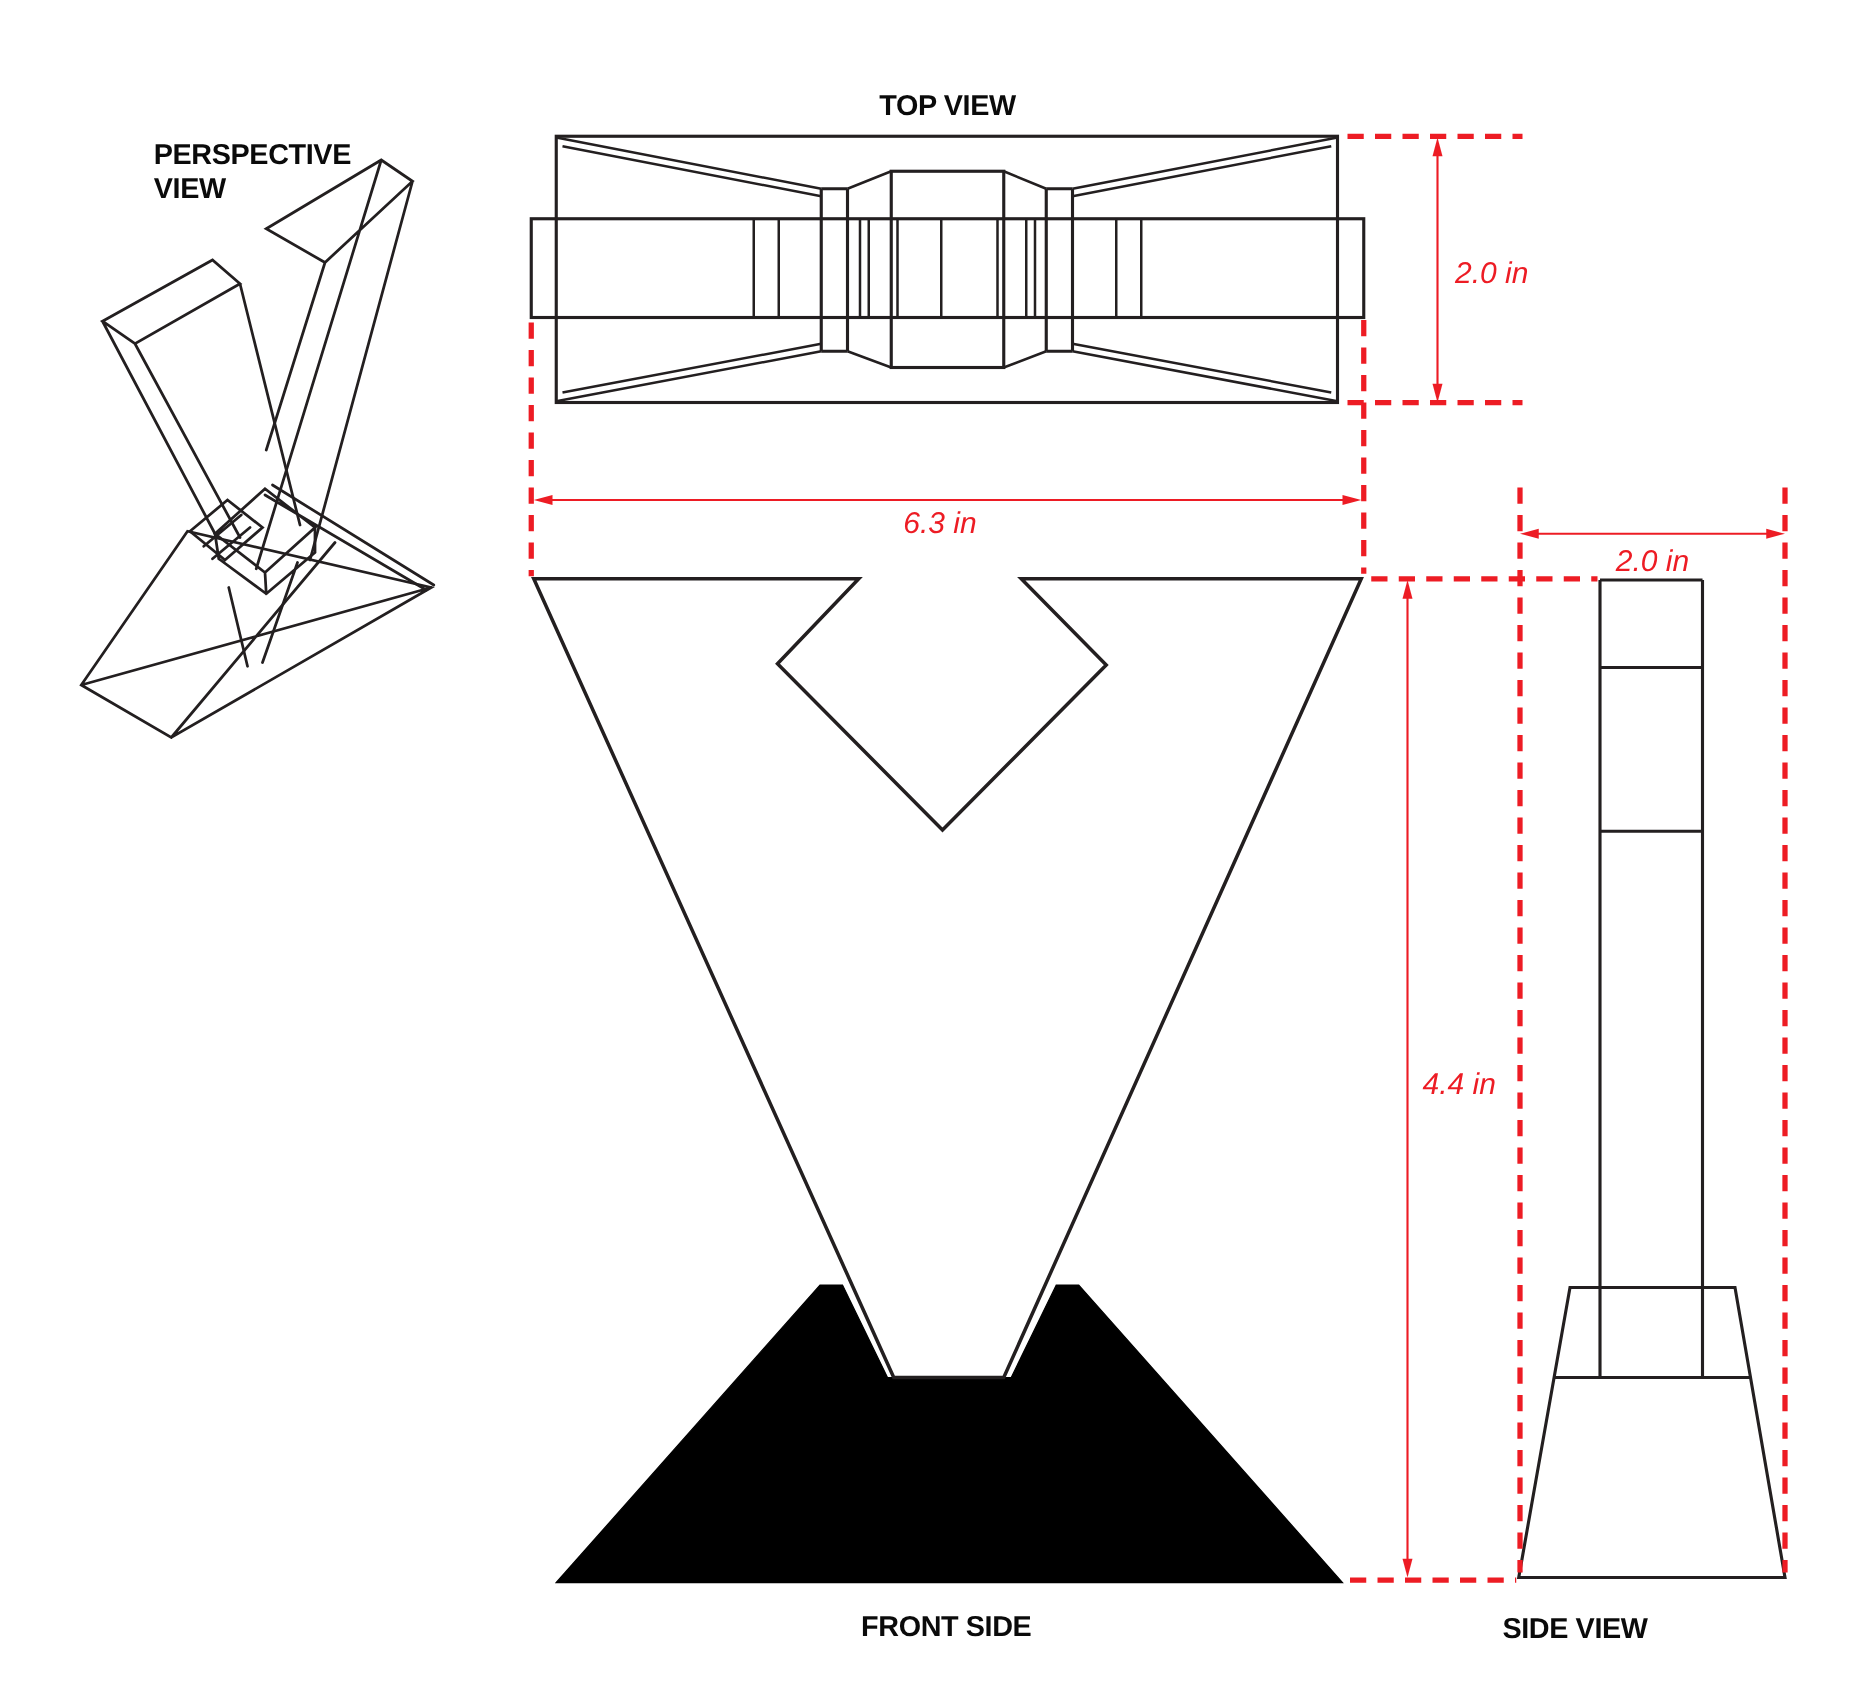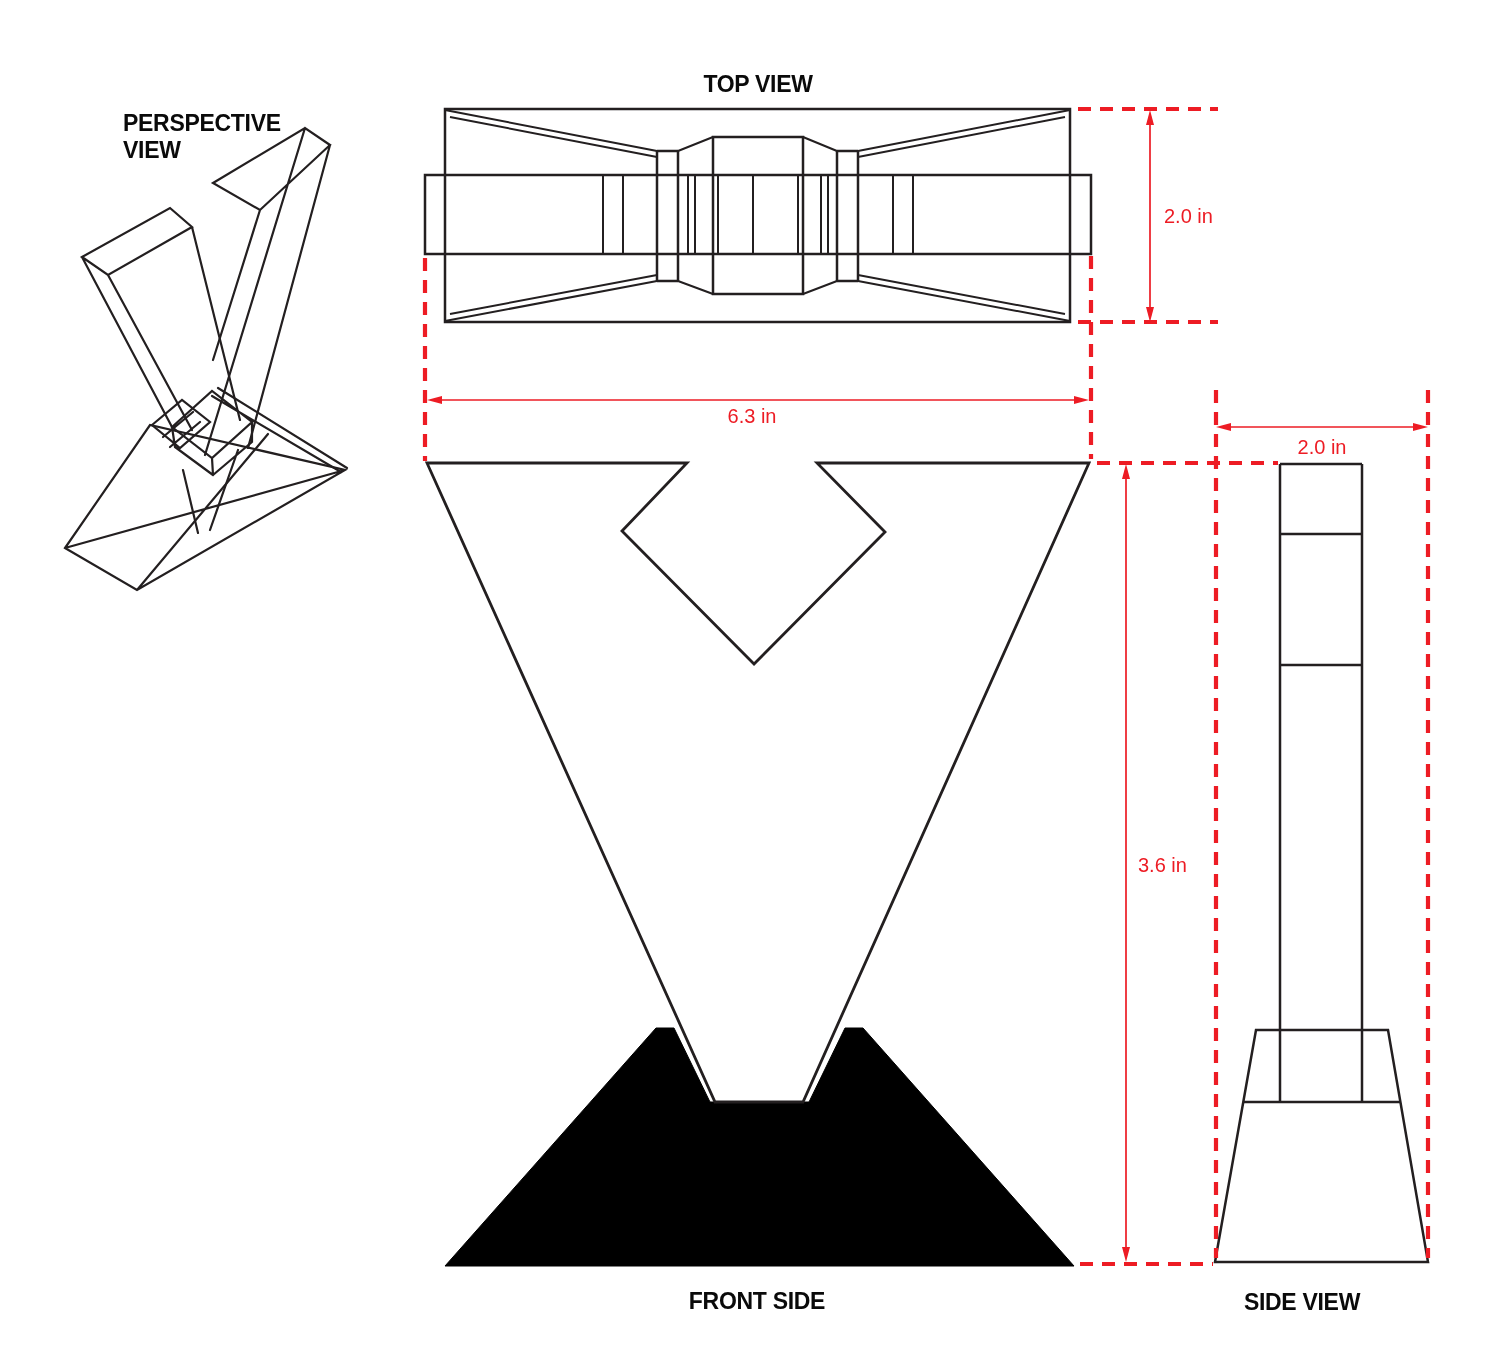--- a/index.html
+++ b/index.html
@@ -27,22 +27,22 @@
   .rsolid{stroke:var(--dimension-red);fill:none;stroke-width:1.7;}
   .rdash {stroke:var(--dimension-red);fill:none;stroke-width:4.2;stroke-dasharray:13 9;}
   .rfill {fill:var(--dimension-red);stroke:none;}
   
   .lbl{
     position:absolute;color:#0a0a0a;font-weight:bold;font-size:23px;
     letter-spacing:-0.3px;white-space:pre;line-height:27px;
   }
   .lbl.center{transform:translateX(-50%);}
   .dim{
-    position:absolute;color:var(--dimension-red);font-size:20px;
-    font-weight:400;white-space:nowrap;
+    position:absolute;color:var(--dimension-red);font-size:24px;
+    font-weight:400;white-space:nowrap;font-style:italic;
   }
   .dim.center{transform:translateX(-50%);margin-top:36px;}
 </style>
 </head>
 <body>
 
 <div id="stage">
 
   <svg id="drawing" width="1500" height="1350" viewBox="0 0 1500 1350">
 
@@ -121,22 +121,22 @@
     </g>
   </svg>
 
   <div class="lbl" style="left:95px;top:110px;margin-left:28px;">PERSPECTIVE
 VIEW</div>
 
   <div class="lbl center" style="left:758px;top:71px;">TOP VIEW</div>
 
   <div class="lbl center" style="left:757px;top:1288px;">FRONT SIDE</div>
 
-  <div class="lbl center" style="left:1302px;top:1289px;">SIDE VIEW</div>
+  <div class="lbl center" style="left:1260px;top:1289px;">SIDE VIEW</div>
 
   <div class="dim" style="left:1164px;top:205px;">2.0 in</div>
 
   <div class="dim center" style="left:752px;top:369px;">6.3 in</div>
 
-  <div class="dim" style="left:1138px;top:854px;">3.6 in</div>
+  <div class="dim" style="left:1138px;top:854px;">4.4 in</div>
 
   <div class="dim center" style="left:1322px;top:400px;">2.0 in</div>
 </div>
 
 </body></html>

